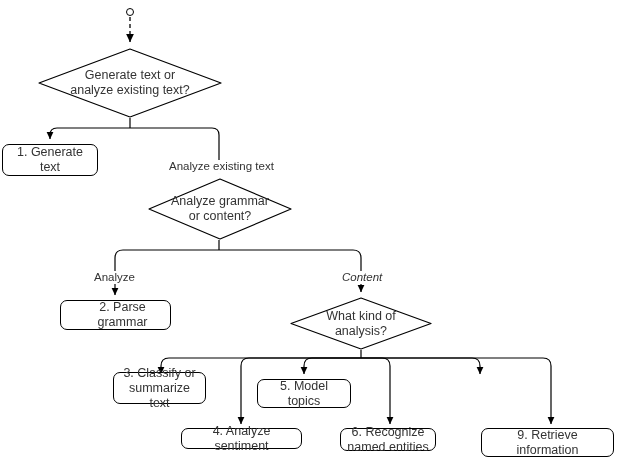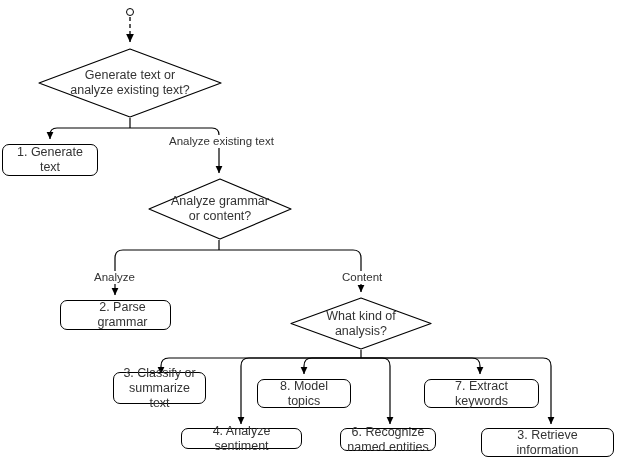--- a/index.html
+++ b/index.html
@@ -153,28 +153,27 @@
 
   <div class="node proc" style="left:2px; top:144px; width:96px; height:32px;">1. Generate text</div>
 
   <div class="node proc" style="left:60px; top:300px; width:111px; height:30px;padding-left:20px;">2. Parse grammar</div>
 
   <div class="node proc" style="left:113px; top:372px; width:93px; height:32px;">3. Classify or
 summarize text</div>
 
   <div class="node proc" style="left:181px; top:428px; width:121px; height:21px;">4. Analyze sentiment</div>
 
-  <div class="node proc" style="left:257px; top:379px; width:94px; height:29px;">8. Model topics</div>
+  <div class="node proc" style="left:257px; top:379px; width:94px; height:29px;">5. Model topics</div>
 
   <div class="node proc" style="left:340px; top:428px; width:96px; height:23px;">6. Recognize
 named entities</div>
 
-  <div class="node proc" style="left:424px; top:379px; width:115px; height:29px;">7. Extract keywords</div>
 
-  <div class="node proc" style="left:481px; top:428px; width:133px; height:29px;">3. Retrieve information</div>
+  <div class="node proc" style="left:481px; top:428px; width:133px; height:29px;">9. Retrieve information</div>
 
-  <div class="edge-label" style="left:167px; top:135px;text-align:right;">Analyze existing text</div>
+  <div class="edge-label" style="left:167px; top:160px;text-align:right;">Analyze existing text</div>
 
   <div class="edge-label" style="left:92px; top:271px;">Analyze</div>
 
-  <div class="edge-label" style="left:340px; top:271px;">Content</div>
+  <div class="edge-label" style="left:340px; top:271px;font-style:italic;">Content</div>
 
 </div>
 
 </body></html>

